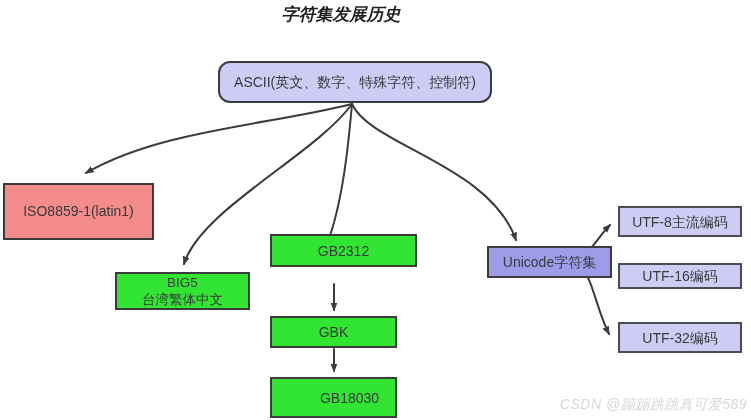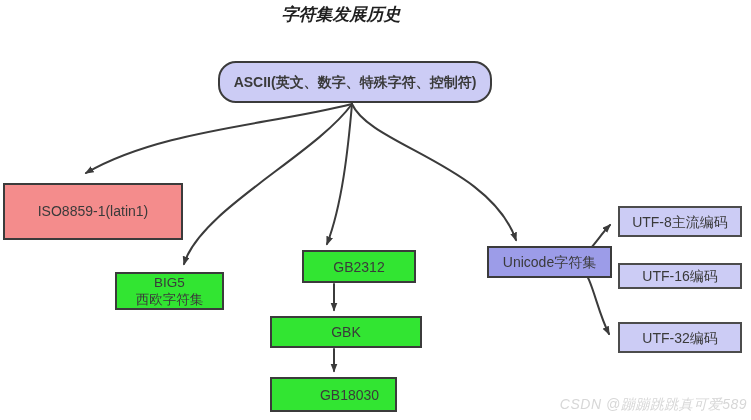--- a/index.html
+++ b/index.html
@@ -14,28 +14,28 @@
   .arrows{position:absolute;left:0;top:0;}
   .edge{fill:none;stroke:var(--arrow,#3b3b3b);stroke-width:2;stroke-linecap:round;}
   .ah{fill:var(--arrow,#3b3b3b);}
   .node{
     position:absolute;box-sizing:border-box;
     display:flex;flex-direction:column;align-items:center;justify-content:center;
     font-size:14px;color:var(--text,#3a3a3a);text-align:center;line-height:18px;
     border:2px solid var(--border,#3b3b3b);white-space:nowrap;
   }
   .node-ascii{
-    left:218px;top:61px;width:274px;height:42px;border-radius:18px;
-    background:var(--lavender,#ccccf5);font-weight:bold;
+    left:218px;top:61px;width:274px;height:42px;border-radius:12px;
+    background:var(--lavender,#ccccf5);font-weight:normal;
   }
-  .node-iso{left:3px;top:183px;width:180px;height:57px;background:var(--pink,#f48c8c);line-height:19px;}
-  .node-big5{left:115px;top:272px;width:109px;height:38px;background:var(--green,#32e532);line-height:17px;font-size:13.5px;}
-  .node-gb2312{left:270px;top:250px;width:114px;height:33px;background:var(--green,#32e532);margin-left:32px;}
-  .node-gbk{left:270px;top:316px;width:152px;height:32px;background:var(--green,#32e532);}
-  .node-gb18030{left:270px;top:377px;width:127px;height:35px;background:var(--green,#32e532);padding-left:32px;}
+  .node-iso{left:3px;top:183px;width:151px;height:57px;background:var(--pink,#f48c8c);line-height:19px;}
+  .node-big5{left:115px;top:272px;width:135px;height:38px;background:var(--green,#32e532);line-height:17px;font-size:13.5px;}
+  .node-gb2312{left:270px;top:234px;width:147px;height:33px;background:var(--green,#32e532);}
+  .node-gbk{left:270px;top:316px;width:127px;height:32px;background:var(--green,#32e532);}
+  .node-gb18030{left:270px;top:377px;width:127px;height:41px;background:var(--green,#32e532);padding-left:32px;}
   .node-unicode{left:453px;top:246px;width:125px;height:32px;background:var(--unicode_purple,#9c9ce8);margin-left:34px;}
   .node-utf{width:124px;height:31px;background:var(--lavender,#ccccf5);border-width:2px;border-color:#4c4c4c;}
   .node-utf8{left:618px;top:206px;}
   .node-utf16{left:618px;top:263px;height:26px;}
   .node-utf32{left:618px;top:322px;}
   .watermark{
     position:absolute;right:4px;top:396px;font-size:14px;
     color:var(--watermark,#d7d7d7);letter-spacing:.5px;white-space:nowrap;font-style:italic;
   }
 </style>
@@ -66,21 +66,21 @@
   <div class="node node-ascii">
     <span>ASCII(英文、数字、特殊字符、控制符)</span>
   </div>
 
   <div class="node node-iso">
     <div>ISO8859-1(latin1)</div>
   </div>
 
   <div class="node node-big5">
     <div>BIG5</div>
-    <div>西欧字符集</div>
+    <div>台湾繁体中文</div>
   </div>
 
   <div class="node node-gb2312">
     <span>GB2312</span>
   </div>
 
   <div class="node node-gbk">
     <span>GBK</span>
   </div>
 

